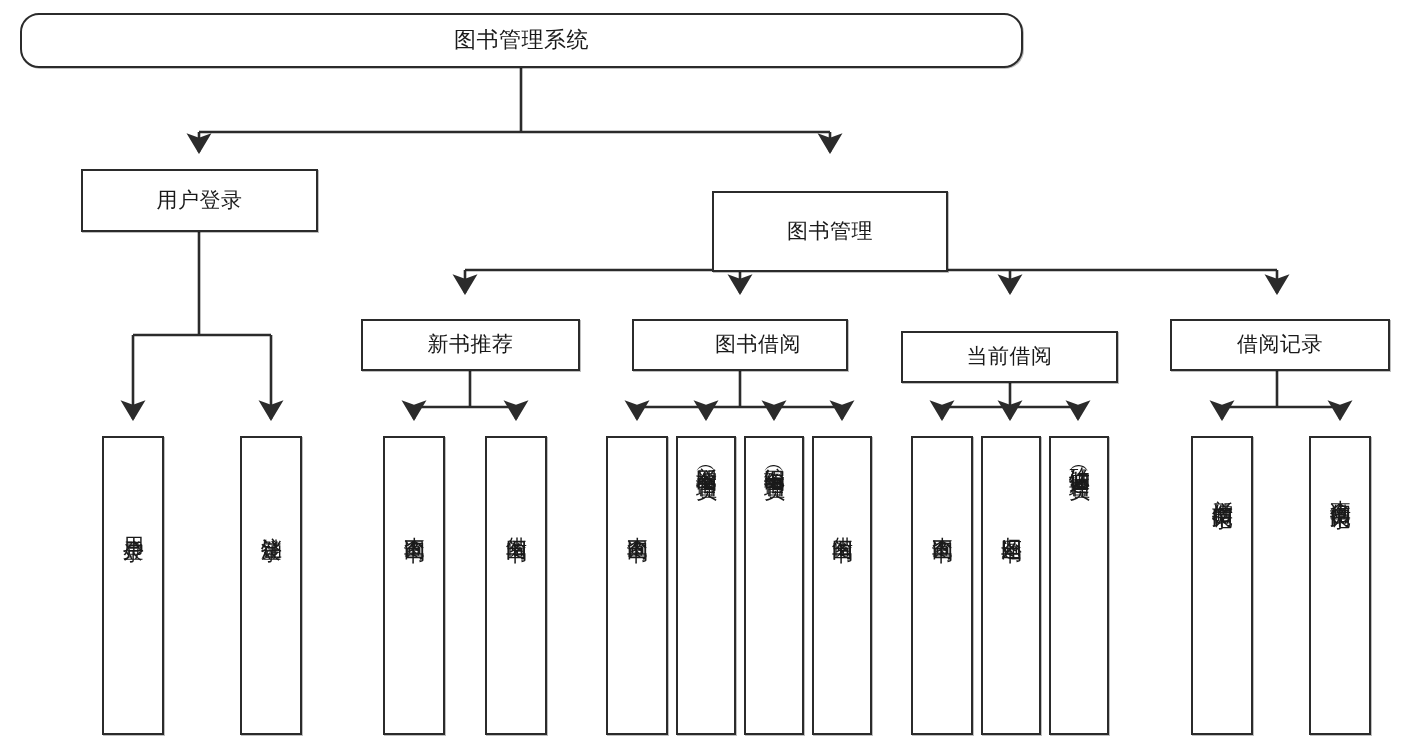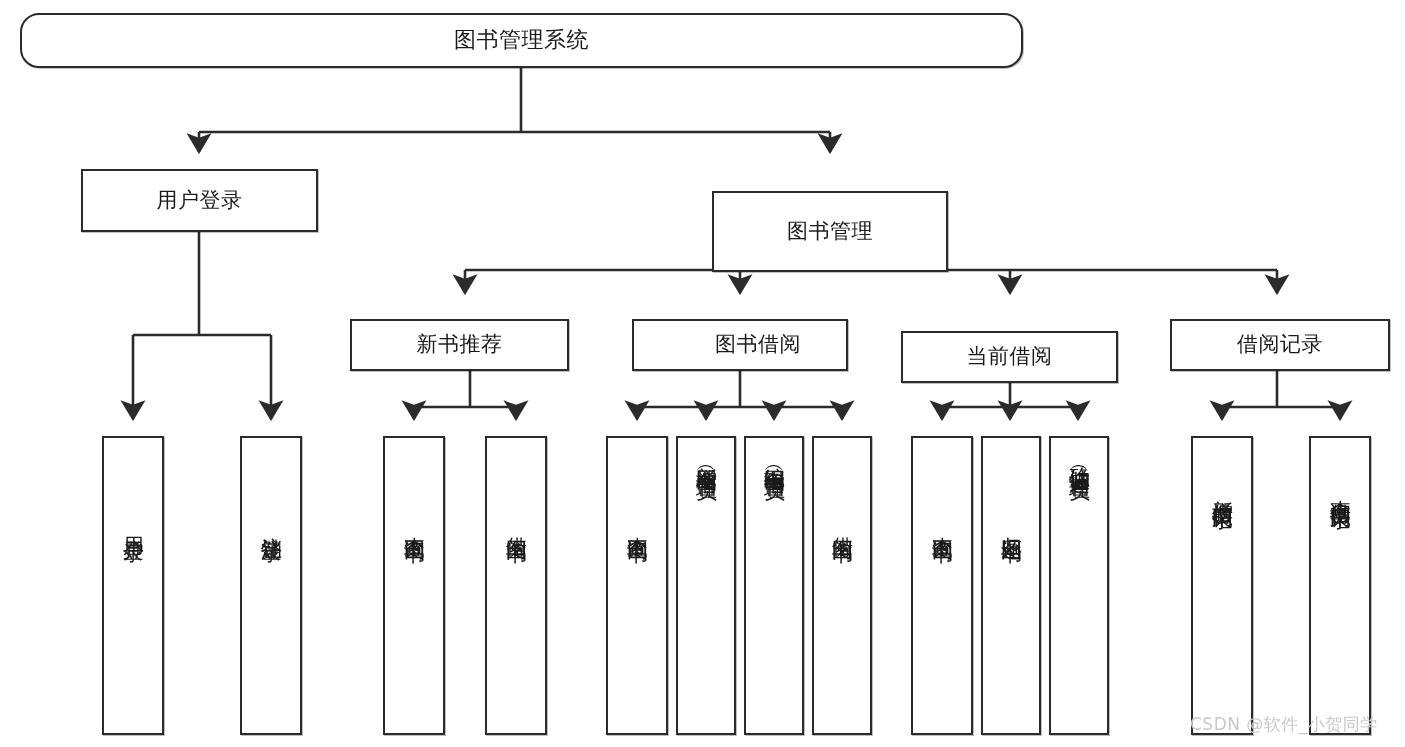--- a/index.html
+++ b/index.html
@@ -125,21 +125,21 @@
     <span class="label">图书管理系统</span>
   </div>
 
   <div class="node horiz" style="left:81px; top:169px; width:237px; height:63px;">
     <span class="label">用户登录</span>
   </div>
   <div class="node horiz" style="left:712px; top:183px; width:236px; height:81px;margin-top:8px;">
     <span class="label">图书管理</span>
   </div>
 
-  <div class="node horiz" style="left:350px; top:319px; width:219px; height:52px;">
+  <div class="node horiz" style="left:361px; top:319px; width:219px; height:52px;">
     <span class="label">新书推荐</span>
   </div>
   <div class="node horiz" style="left:632px; top:319px; width:216px; height:52px;padding-left:36px;">
     <span class="label">图书借阅</span>
   </div>
   <div class="node horiz" style="left:901px; top:319px; width:217px; height:52px;margin-top:12px;">
     <span class="label">当前借阅</span>
   </div>
   <div class="node horiz" style="left:1170px; top:319px; width:220px; height:52px;">
     <span class="label">借阅记录</span>
@@ -182,15 +182,14 @@
     <span class="label">确认归还（管理员）</span>
   </div>
 
   <div class="node vert" style="left:1191px; top:436px; width:62px; height:299px; padding-top:45px;">
     <span class="label">新增借阅记录</span>
   </div>
   <div class="node vert" style="left:1309px; top:436px; width:62px; height:299px; padding-top:45px;">
     <span class="label">查询借阅记录</span>
   </div>
 
-  <div class="watermark" style="left:1190px; top:713px;">CSDN @软件_小贺同学</div>
 
 </div>
 
 </body></html>

